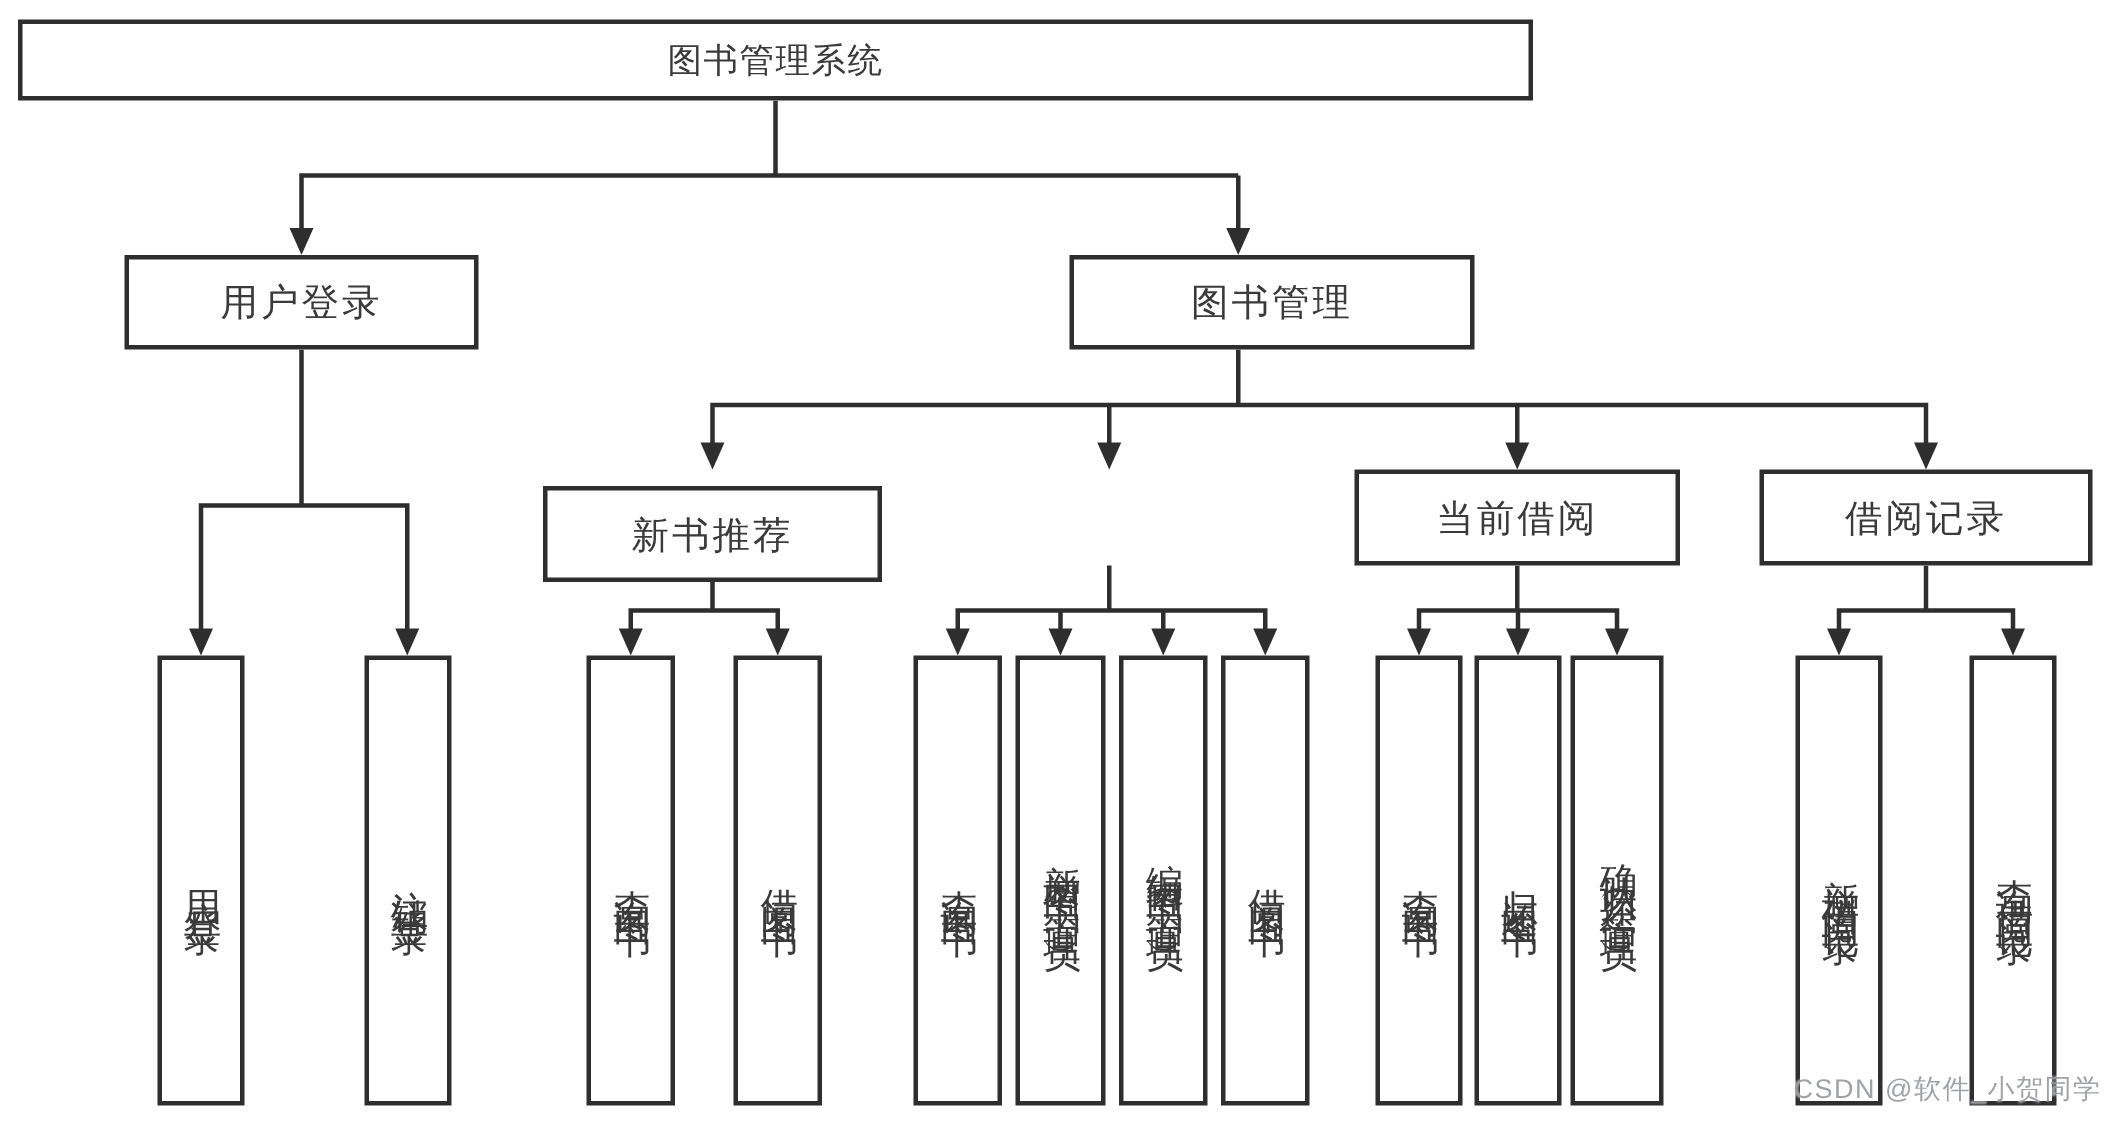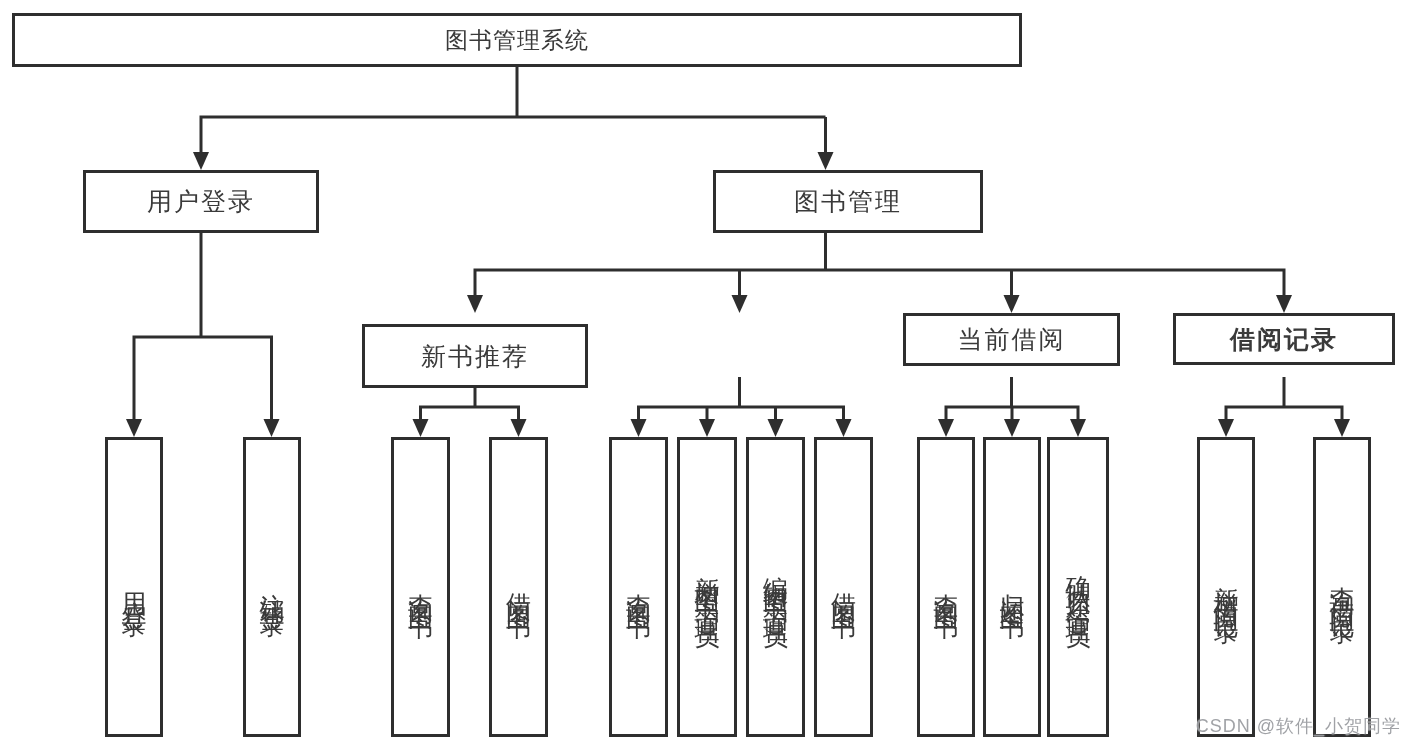--- a/index.html
+++ b/index.html
@@ -104,24 +104,24 @@
   <div class="box h" style="left:83px; top:170px; width:236px; height:63px;">
     <span>用户登录</span>
   </div>
   <div class="box h" style="left:713px; top:170px; width:270px; height:63px;">
     <span>图书管理</span>
   </div>
 
   <div class="box h" style="left:362px; top:313px; width:226px; height:64px;margin-top:11px;">
     <span>新书推荐</span>
   </div>
-  <div class="box h" style="left:903px; top:313px; width:217px; height:53px;">
+  <div class="box h" style="left:903px; top:313px; width:217px; height:64px;">
     <span>当前借阅</span>
   </div>
-  <div class="box h" style="left:1173px; top:313px; width:222px; height:52px;font-weight:bold;">
+  <div class="box h" style="left:1173px; top:313px; width:222px; height:64px;">
     <span>借阅记录</span>
   </div>
 
   <div class="box leaf" style="left:105px; top:437px; width:58px; height:300px;">
     <span>用户登录</span>
   </div>
   <div class="box leaf" style="left:243px; top:437px; width:58px; height:300px;">
     <span>注销登录</span>
   </div>
 

